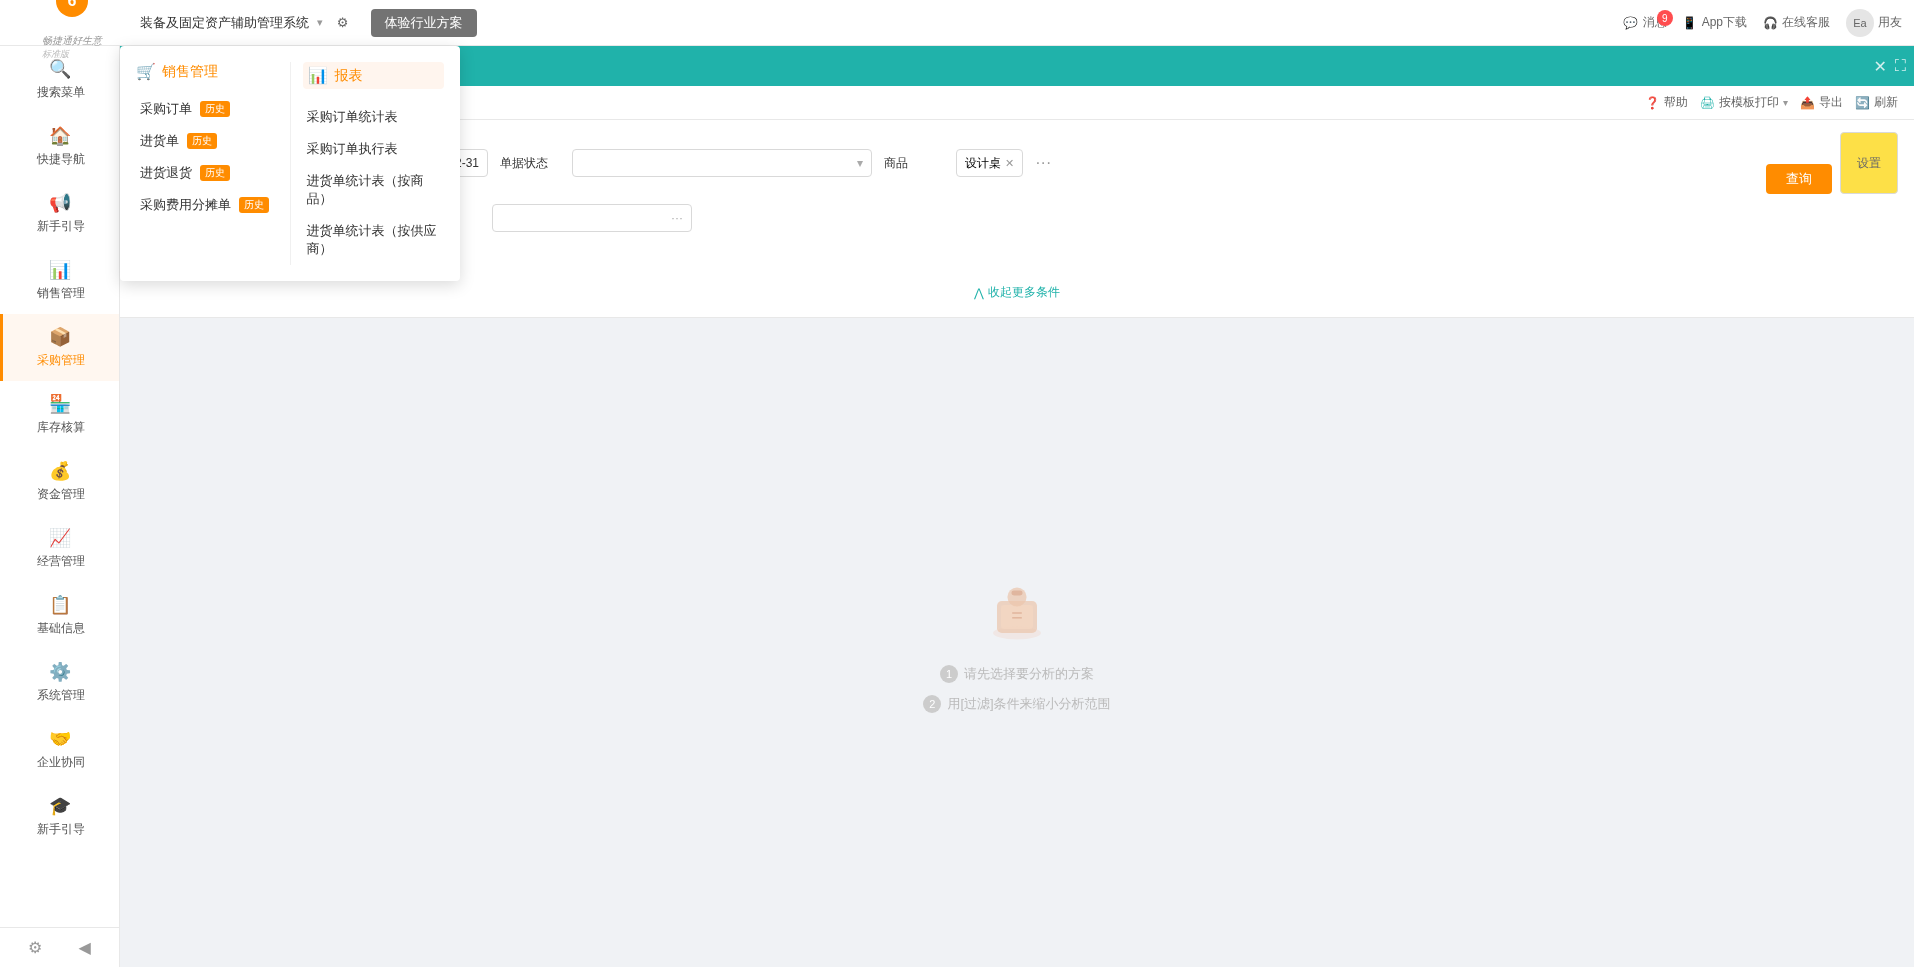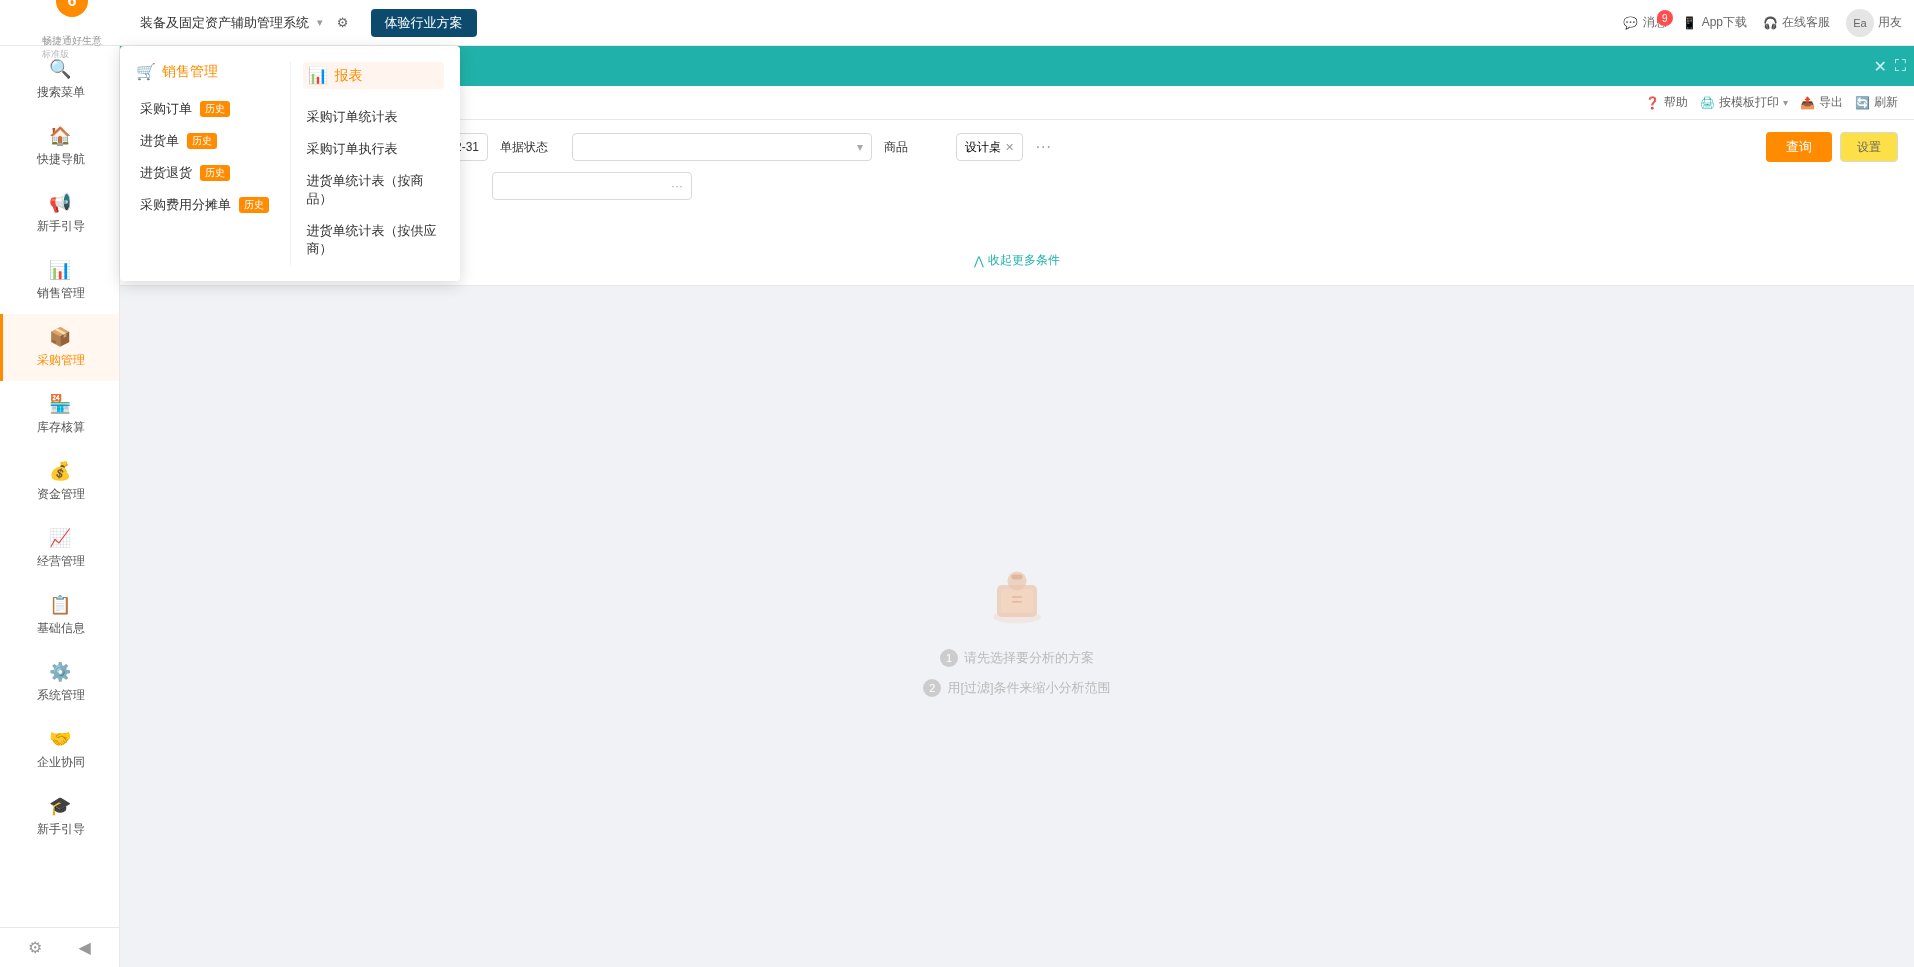--- a/index.html
+++ b/index.html
@@ -32,20 +32,21 @@
       align-items: center;
       justify-content: center;
       color: white;
       font-size: 16px;
       font-weight: bold;
     }
     .logo-text {
       font-size: 10px;
       color: #999;
       margin-top: 17px;
+      font-style: italic;
     }
     .system-title-area {
       display: flex;
       align-items: center;
       gap: 8px;
       flex: 1;
       padding-left: 8px;
     }
     .system-title {
       font-size: 13px;
@@ -58,21 +59,21 @@
     .settings-icon-btn {
       width: 24px;
       height: 24px;
       display: flex;
       align-items: center;
       justify-content: center;
       color: #666;
       cursor: pointer;
     }
     .industry-btn {
-      background: #0c4a6e;
+      background: #737373;
       color: white;
       border: none;
       padding: 5px 14px;
       border-radius: 4px;
       font-size: 13px;
       cursor: pointer;
       margin-left: 8px;
       text-align: right;
     }
     .header-right {
@@ -313,20 +314,21 @@
       font-size: 16px;
     }
     .search-btn {
       background: #ff8c00;
       color: white;
       border: none;
       padding: 6px 20px;
       border-radius: 4px;
       font-size: 13px;
       cursor: pointer;
+      margin-top: 32px;
     }
     .set-btn {
       background: #fde047;
       color: #666;
       border: 1px solid #d9d9d9;
       padding: 5px 16px;
       border-radius: 4px;
       font-size: 12px;
       cursor: pointer;
     }

